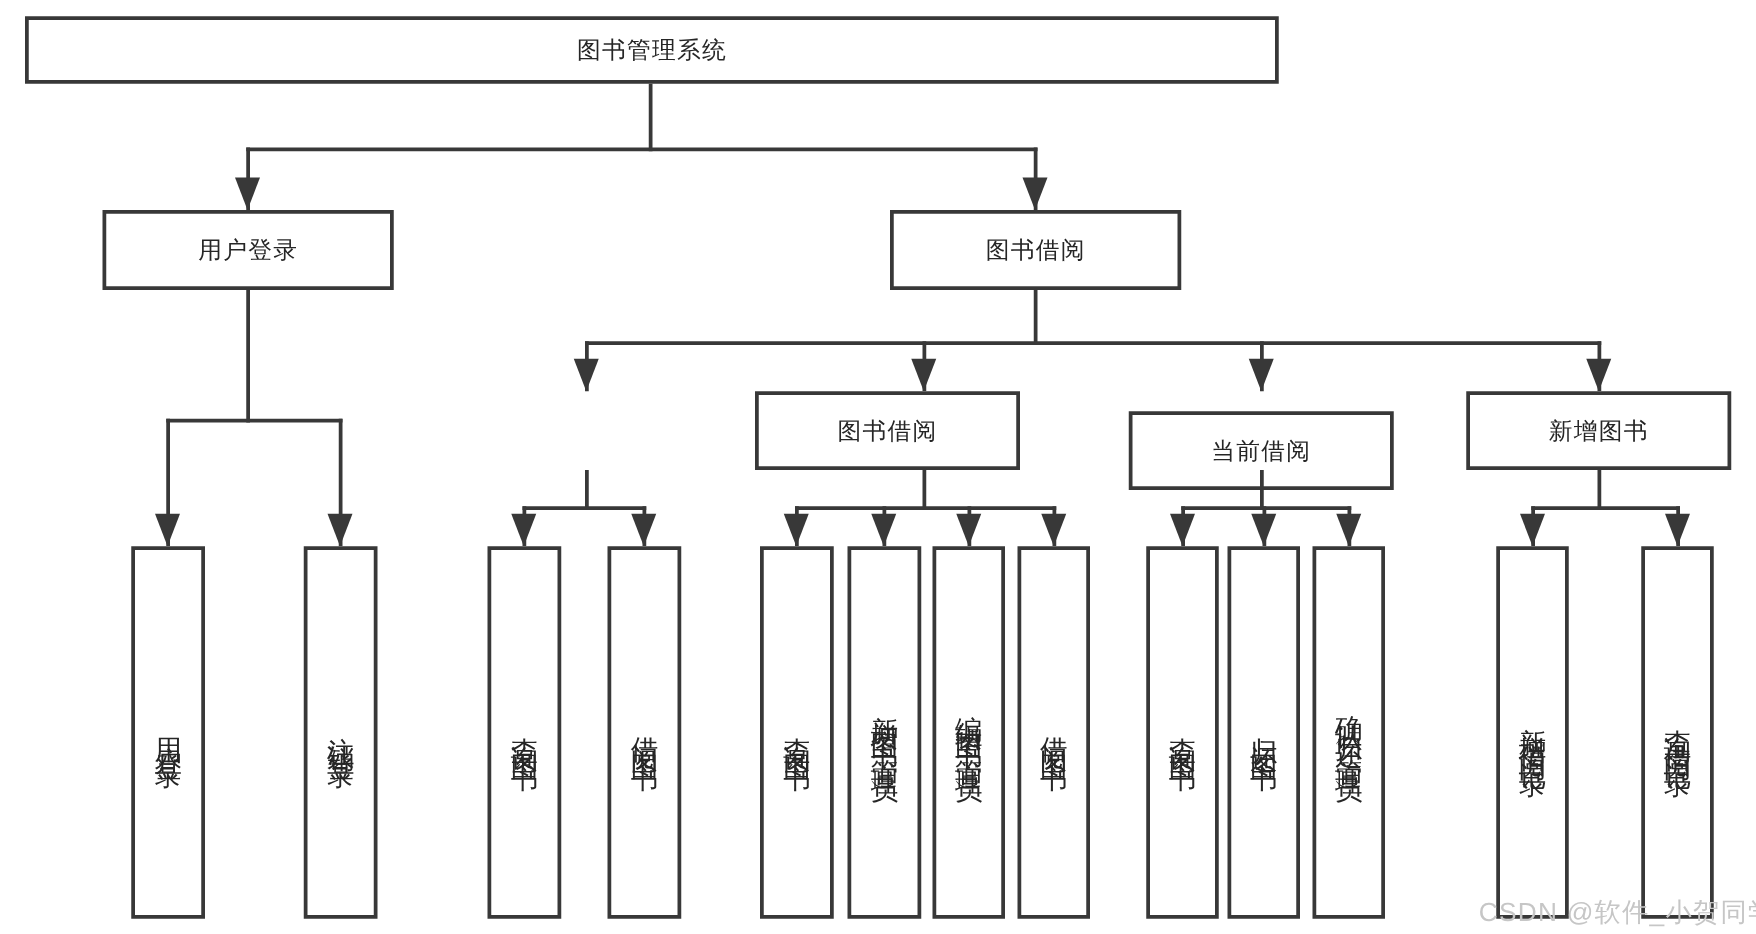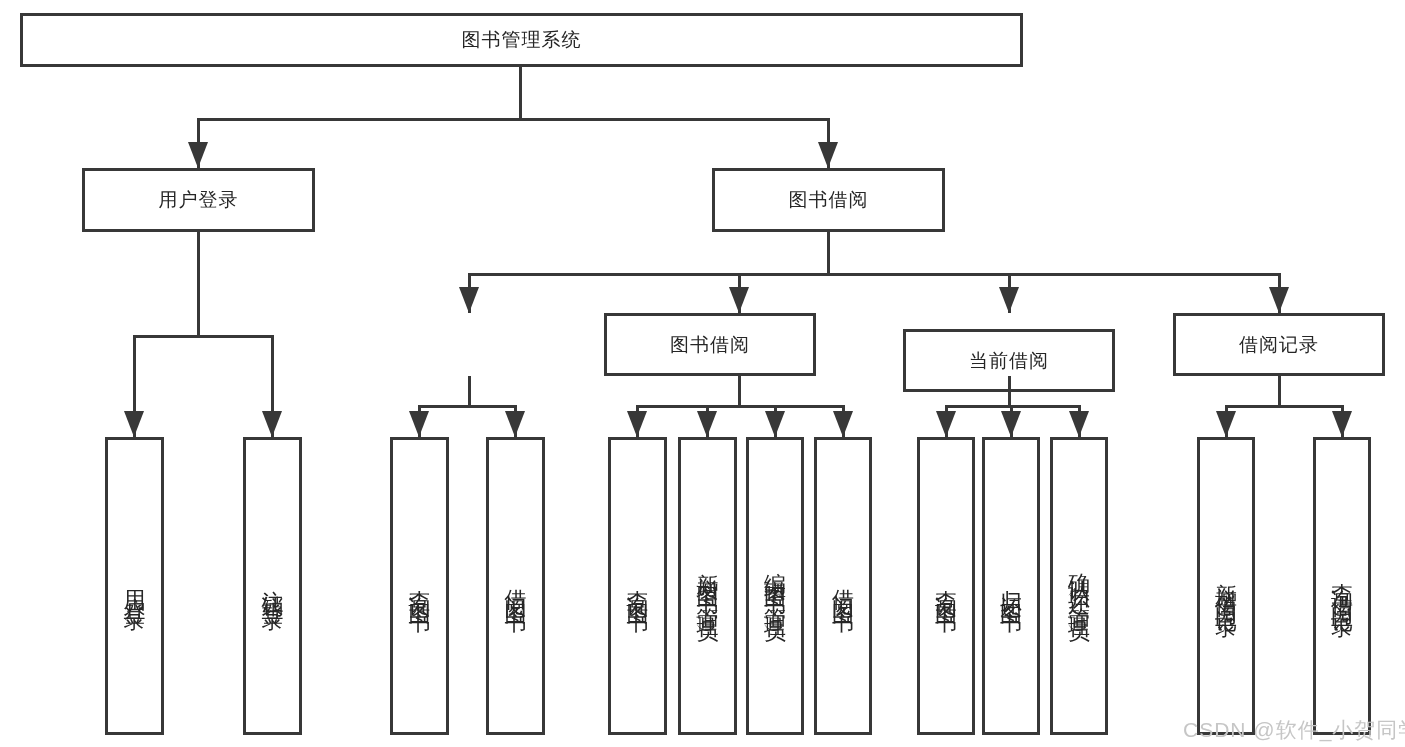--- a/index.html
+++ b/index.html
@@ -72,21 +72,21 @@
   <div class="vline" style="left:1278px;top:273px;height:40px"></div>
   <div class="arrowhead" style="left:1269px;top:287px"></div>
 
   <div class="hbox" style="left:604px;top:313px;width:212px;height:63px">
     <span>图书借阅</span>
   </div>
   <div class="hbox" style="left:903px;top:329px;width:212px;height:63px">
     <span>当前借阅</span>
   </div>
   <div class="hbox" style="left:1173px;top:313px;width:212px;height:63px">
-    <span>借阅记录</span>
+    <span>新增图书</span>
   </div>
 
   <div class="vline" style="left:468px;top:376px;height:32px"></div>
   <div class="hline" style="left:418px;top:405px;width:99px"></div>
   <div class="vline" style="left:418px;top:405px;height:32px"></div>
   <div class="arrowhead" style="left:409px;top:411px"></div>
   <div class="vline" style="left:514px;top:405px;height:32px"></div>
   <div class="arrowhead" style="left:505px;top:411px"></div>
 
   <div class="vline" style="left:738px;top:376px;height:32px"></div>

